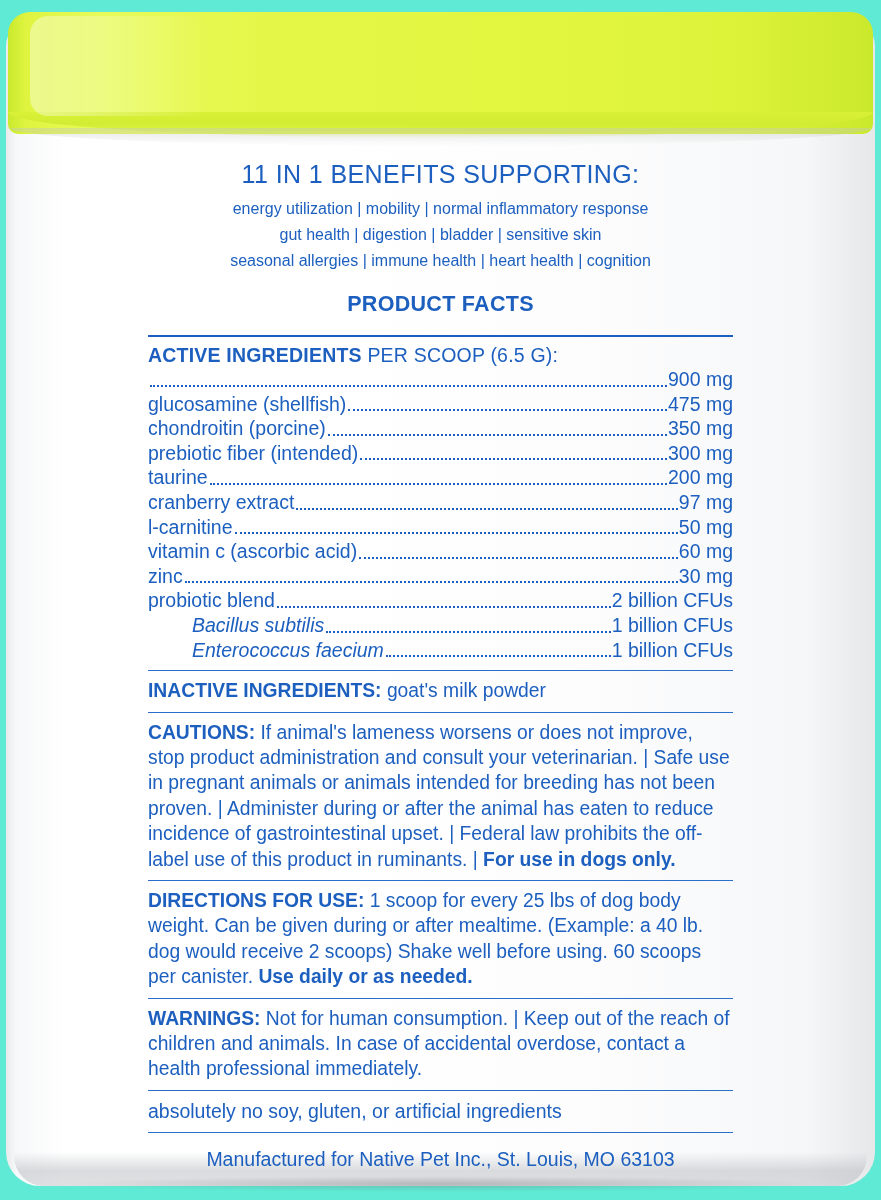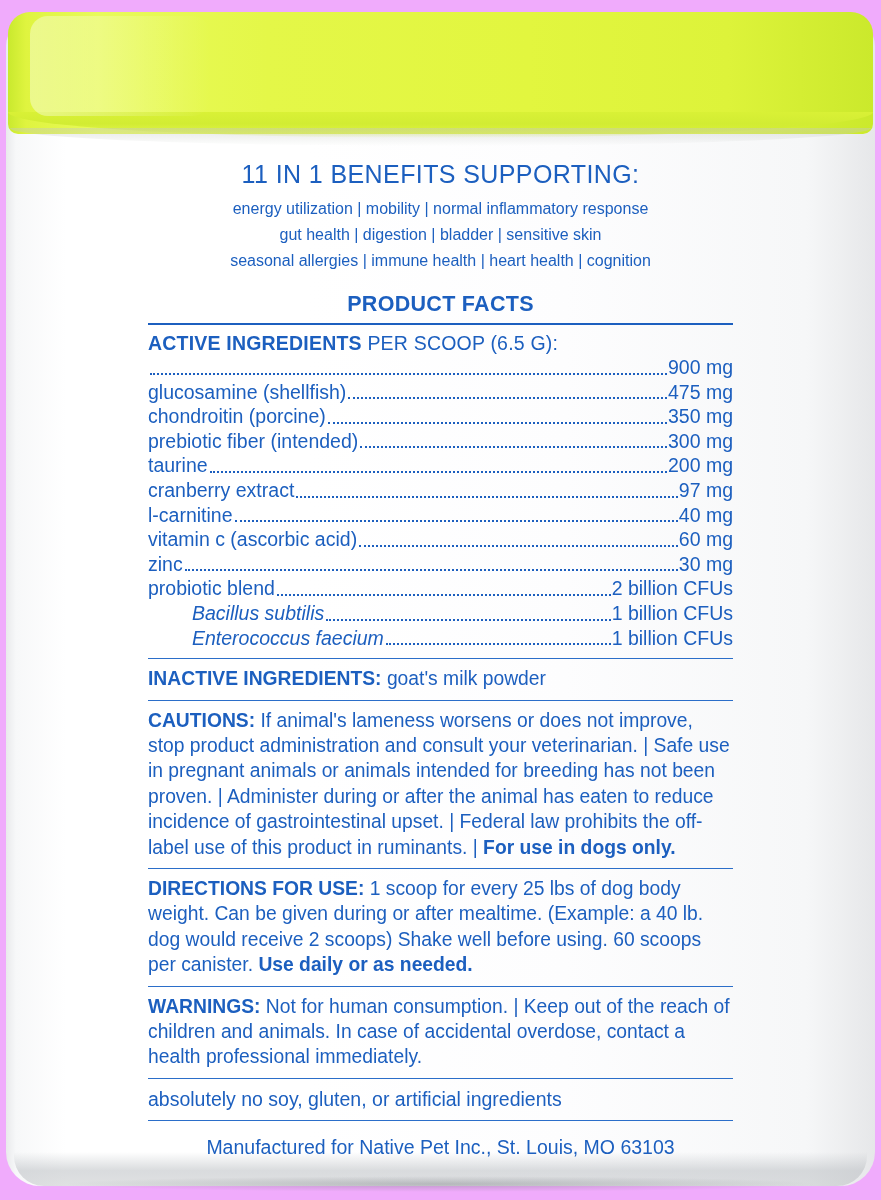--- a/index.html
+++ b/index.html
@@ -6,21 +6,21 @@
     margin: 0;
     padding: 0;
     background: #ffffff;
   }
   #canister {
     position: relative;
     width: 881px;
     height: 1200px;
     margin: 0 auto;
     overflow: hidden;
-    background: #f0abfc;
+    background: #5eead4;
     font-family: "Liberation Sans", sans-serif;
   }
 
   
   .body-shell {
     position: absolute;
     left: 6px;
     top: 20px;
     width: 869px;
     height: 1166px;
@@ -135,21 +135,21 @@
 
   .facts-wrap {
     margin: 18px 148px 0 148px;
     width: 585px;
   }
   .facts-title {
     text-align: center;
     font-size: 21.5px;
     font-weight: 600;
     letter-spacing: 0.3px;
-    margin-bottom: 6px;
+    margin-bottom: 18px;
   }
   .rule {
     border-top: 2px solid #1c5fbf;
     height: 0;
   }
   .rule-thin {
     border-top: 1.6px solid #2b6ec9;
     height: 0;
   }
 
@@ -264,21 +264,21 @@
               <span class="ing-val">200 mg</span>
             </div>
             <div class="ing-row">
               <span class="ing-name">cranberry extract</span>
               <span class="ing-dots"></span>
               <span class="ing-val">97 mg</span>
             </div>
             <div class="ing-row">
               <span class="ing-name">l-carnitine</span>
               <span class="ing-dots"></span>
-              <span class="ing-val">40 mg</span>
+              <span class="ing-val">50 mg</span>
             </div>
             <div class="ing-row">
               <span class="ing-name">vitamin c (ascorbic acid)</span>
               <span class="ing-dots"></span>
               <span class="ing-val">60 mg</span>
             </div>
             <div class="ing-row">
               <span class="ing-name">zinc</span>
               <span class="ing-dots"></span>
               <span class="ing-val">30 mg</span>

